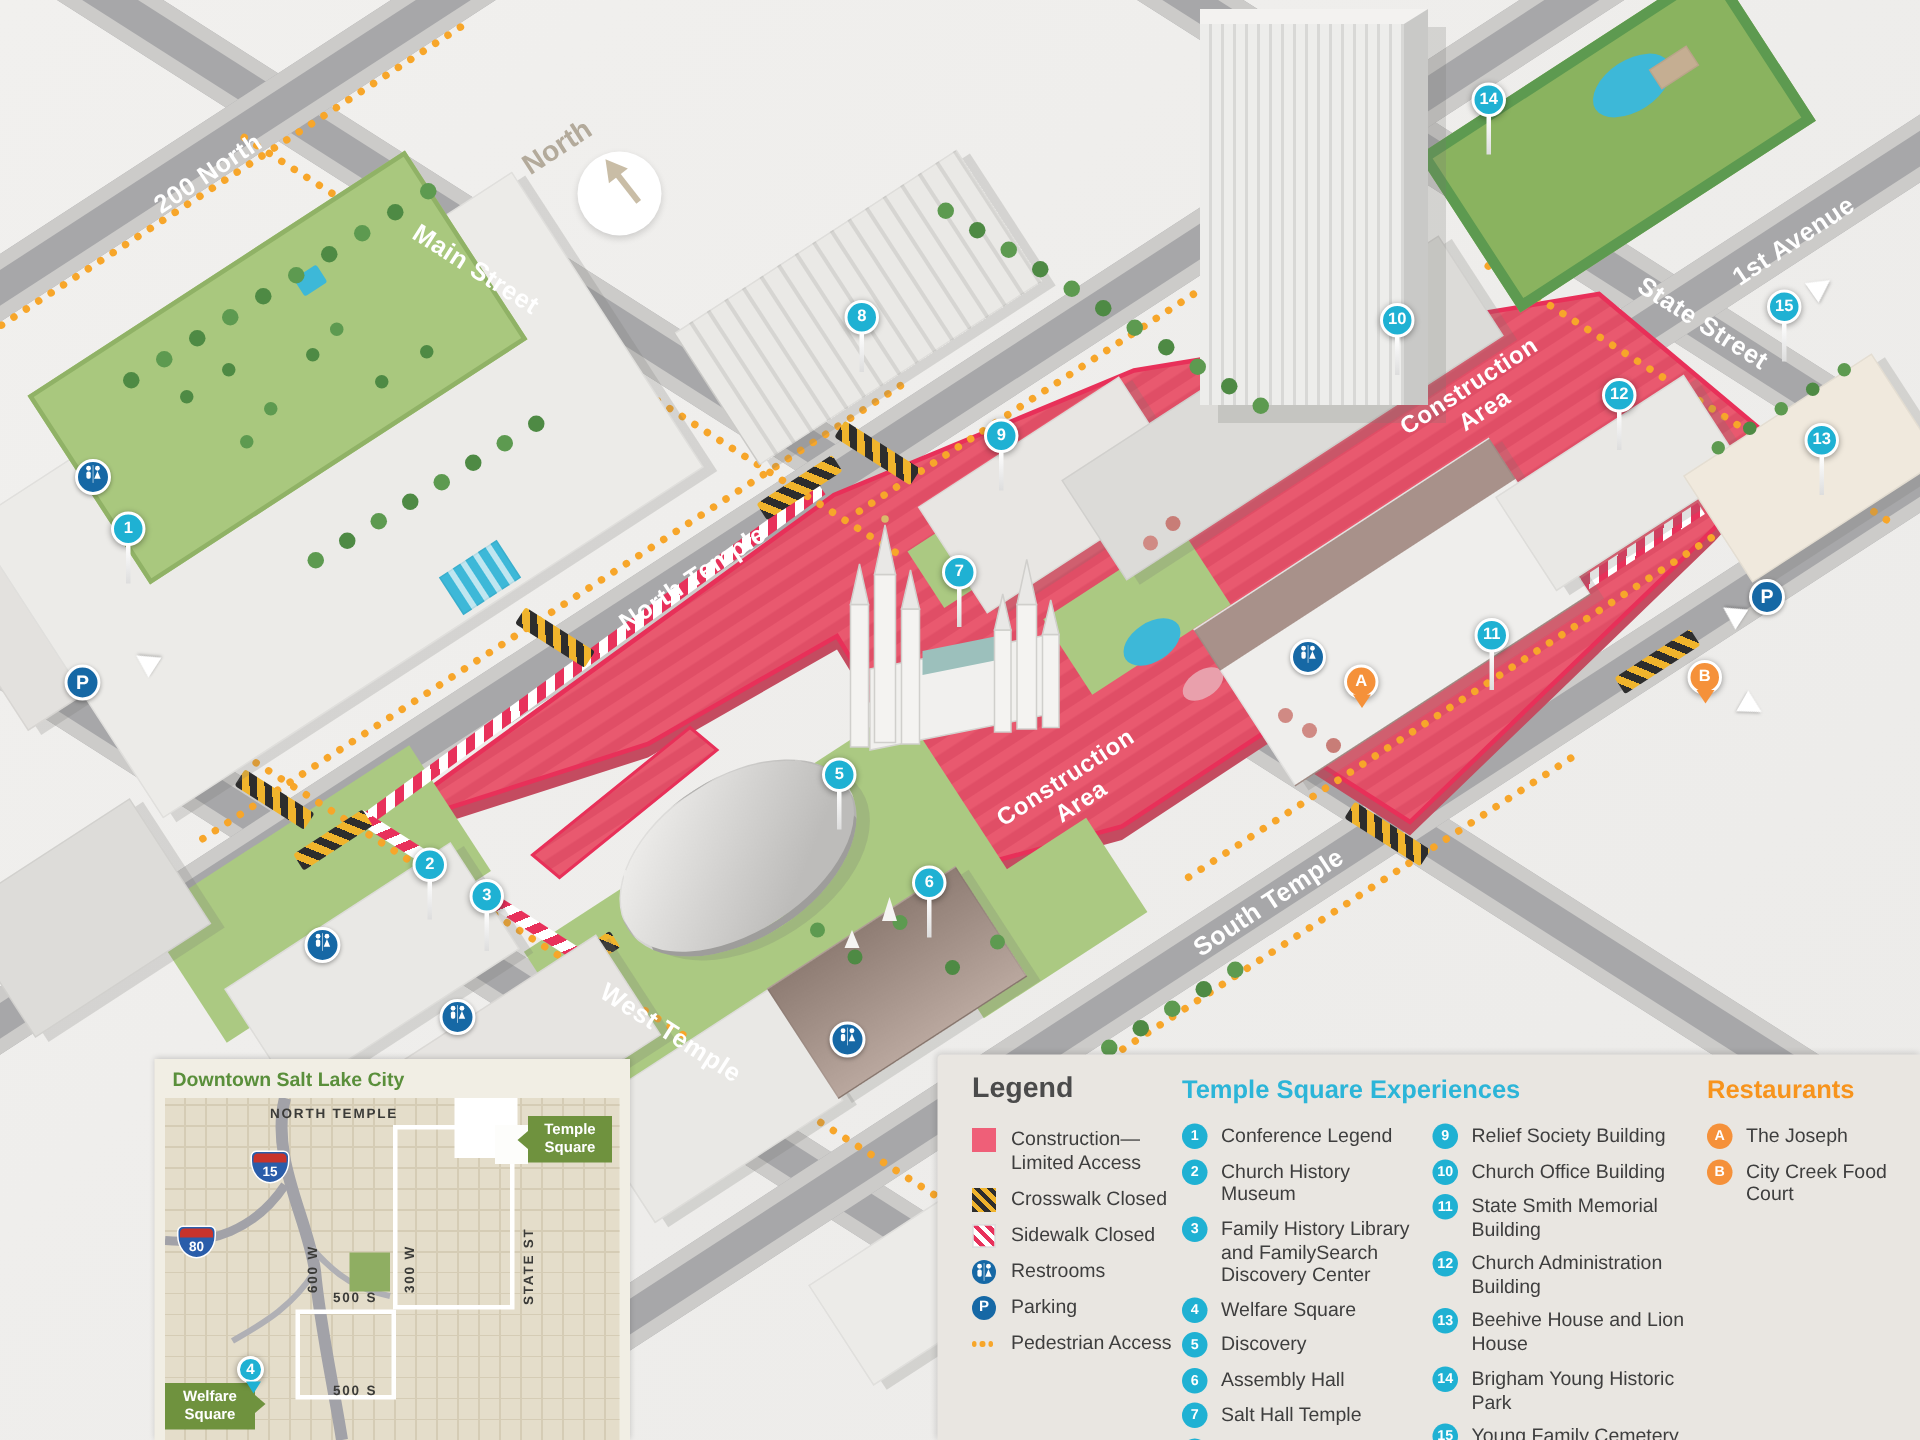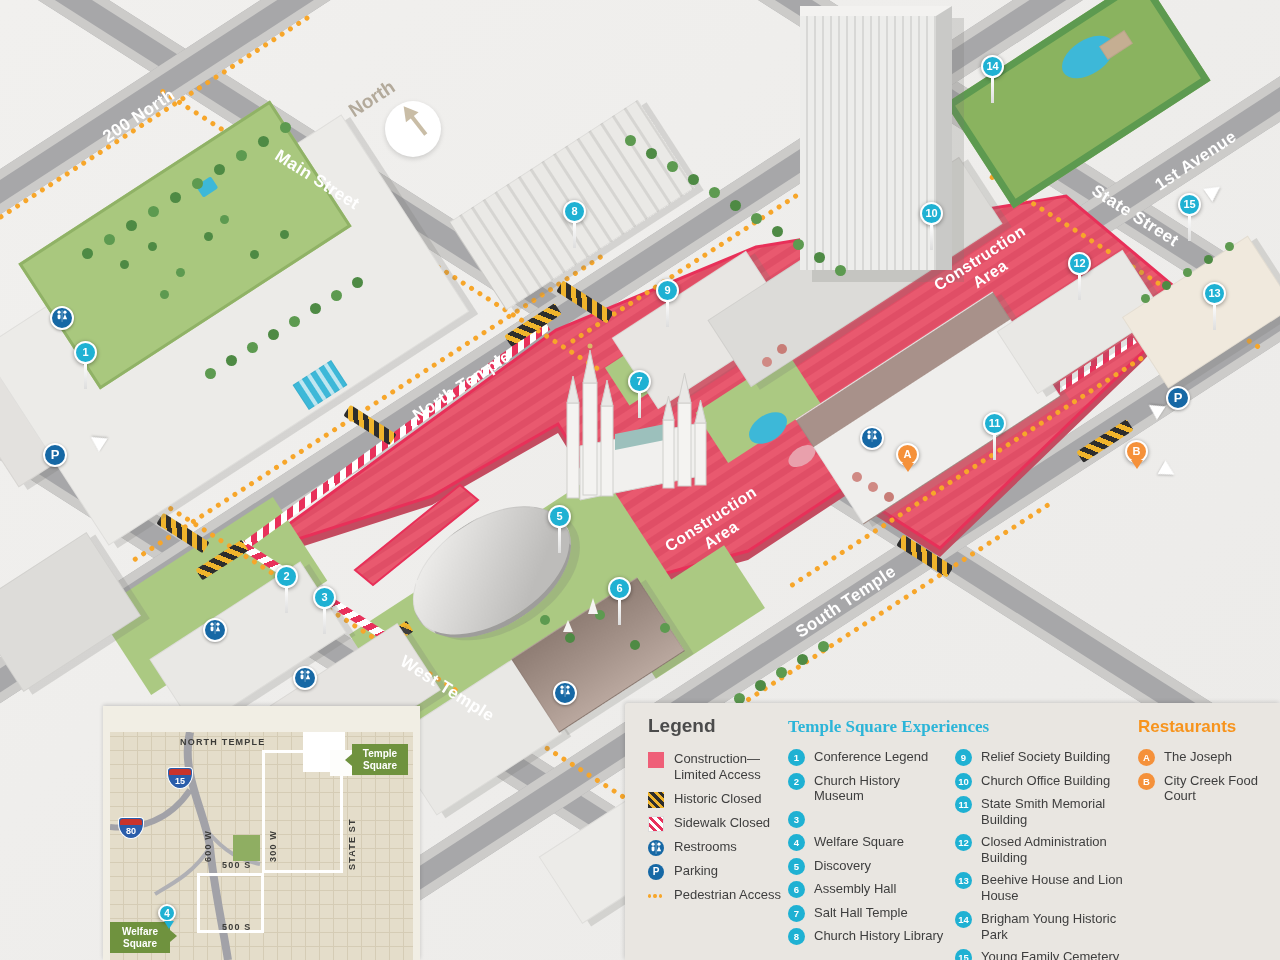--- a/index.html
+++ b/index.html
@@ -306,20 +306,21 @@
         </svg></div>
       <div class="amen" style="left: 43px; top: 443px;">P</div>
       <div class="amen" style="left: 1166px; top: 386px;">P</div>
       <div class="arrow" style="left: 97px; top: 441px; --r: -147deg;"></div>
       <div class="arrow" style="left: 1155px; top: 409px; --r: -147deg;"></div>
       <div class="arrow" style="left: 1168px; top: 471px; --r: 30deg;"></div>
       <div class="arrow" style="left: 1214px; top: 191px; --r: -35deg;"></div>
     </div>
 
   <div id="inset">
+    <div class="hdr">Downtown Salt Lake City</div>
     <div class="imap">
       <svg width="303" height="228" style="position:absolute;left:0;top:0;z-index:2">
         <path d="M 80,0 C 70,40 95,80 100,115 C 103,150 112,190 118,228" stroke="#a2a2a8" stroke-width="8" fill="none"></path>
         <path d="M 0,95 C 30,98 60,88 80,58" stroke="#a2a2a8" stroke-width="6" fill="none"></path>
         <path d="M 100,115 C 85,140 62,152 45,162" stroke="#b0b0b5" stroke-width="4" fill="none"></path>
         <path d="M 98,100 C 115,120 130,128 150,132" stroke="#b0b0b5" stroke-width="4" fill="none"></path>
       </svg>
       <div style="position:absolute;left:193px;top:0px;width:42px;height:40px;background:#fff;z-index:4"></div>
       <div style="position:absolute;left:220px;top:18px;width:22px;height:26px;background:#fdfdfb;z-index:4"></div>
       <div class="route" style="left:152px;top:18px;width:81px;height:123px"></div>
@@ -334,32 +335,32 @@
       <div class="shield" style="left:57px;top:35px">15</div>
       <div class="shield" style="left:8px;top:85px">80</div>
       <div class="gbox left" style="left:242px;top:12px;width:56px">Temple Square</div>
       <div class="gbox right" style="left:0px;top:190px;width:60px">Welfare Square</div>
       <div class="pin small" style="left:48px;top:172px">4</div>
     </div>
   </div>
 
   <div id="legend">
     <h2 style="left: 23px; top: 12px; position: absolute;">Legend</h2>
-    <h2 class="h-exp" style="left: 163px; top: 14px; position: absolute; font-family: Liberation Serif, serif;">Temple Square Experiences</h2>
+    <h2 class="h-exp" style="left: 163px; top: 14px; position: absolute;">Temple Square Experiences</h2>
     <h2 class="h-res" style="left: 513px; top: 14px; position: absolute;">Restaurants</h2>
 
     <div style="position:absolute;left:23px;top:48px;width:135px">
       <div class="lrow">
         <span class="key construction"></span>
         <span class="txt"><span>Construction—</span><br>
         <span>Limited Access</span></span>
       </div>
       <div class="lrow">
         <span class="key crosswalk"></span>
-        <span class="txt">Historic Closed</span>
+        <span class="txt">Crosswalk Closed</span>
       </div>
       <div class="lrow">
         <span class="key sidewalk"></span>
         <span class="txt">Sidewalk Closed</span>
       </div>
       <div class="lrow">
         <span class="key restrooms"><svg class="rr-icon" width="16" height="16" viewBox="0 0 20 20" style="vertical-align:-2px">
               <g fill="#fff">
                 <circle cx="6.3" cy="5.2" r="2"></circle>
                 <rect x="4.5" y="8" width="3.6" height="6" rx="1.4"></rect>
@@ -388,20 +389,21 @@
         <div class="exp-row">
           <span class="badge">1</span>
           <span class="txt">Conference Legend</span>
         </div>
         <div class="exp-row">
           <span class="badge">2</span>
           <span class="txt">Church History Museum</span>
         </div>
         <div class="exp-row">
           <span class="badge">3</span>
+          <span class="txt">Family History Library and FamilySearch Discovery Center</span>
         </div>
         <div class="exp-row">
           <span class="badge">4</span>
           <span class="txt">Welfare Square</span>
         </div>
         <div class="exp-row">
           <span class="badge">5</span>
           <span class="txt">Discovery</span>
         </div>
         <div class="exp-row">
@@ -425,21 +427,21 @@
         <div class="exp-row">
           <span class="badge">10</span>
           <span class="txt">Church Office Building</span>
         </div>
         <div class="exp-row">
           <span class="badge">11</span>
           <span class="txt">State Smith Memorial Building</span>
         </div>
         <div class="exp-row">
           <span class="badge">12</span>
-          <span class="txt">Closed Administration Building</span>
+          <span class="txt">Church Administration Building</span>
         </div>
         <div class="exp-row">
           <span class="badge">13</span>
           <span class="txt">Beehive House and Lion House</span>
         </div>
         <div class="exp-row">
           <span class="badge">14</span>
           <span class="txt">Brigham Young Historic Park</span>
         </div>
         <div class="exp-row">

